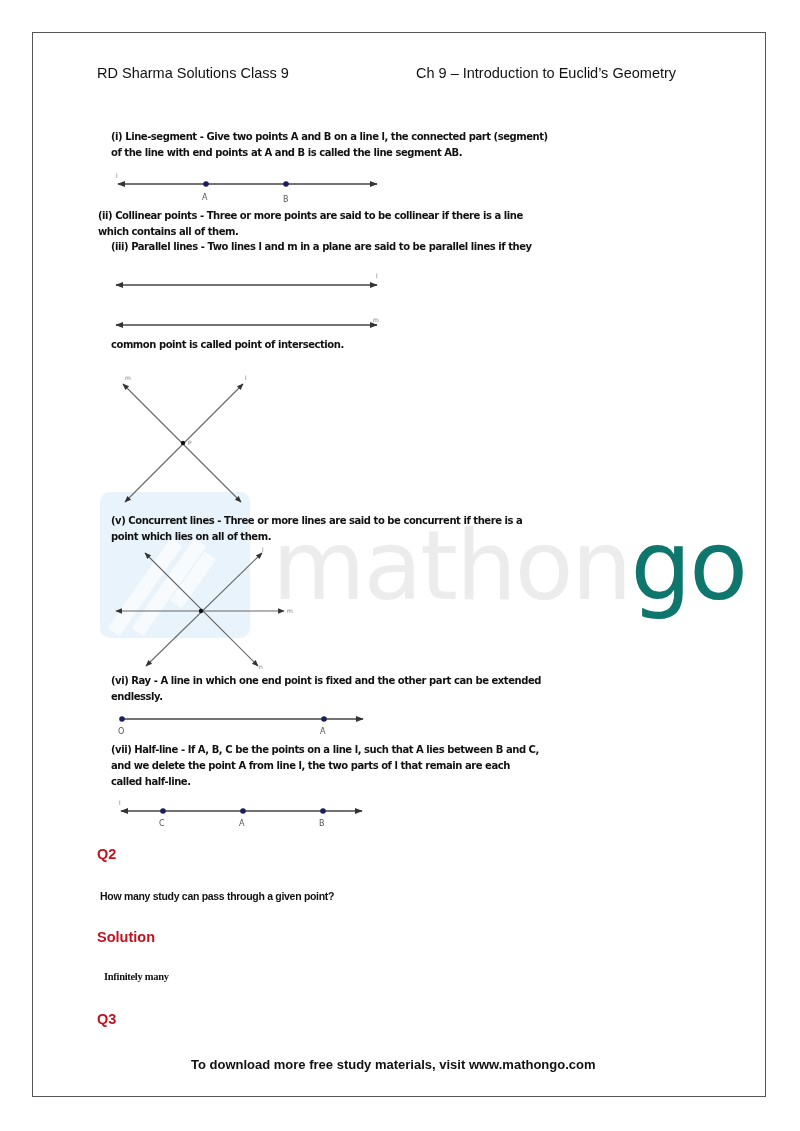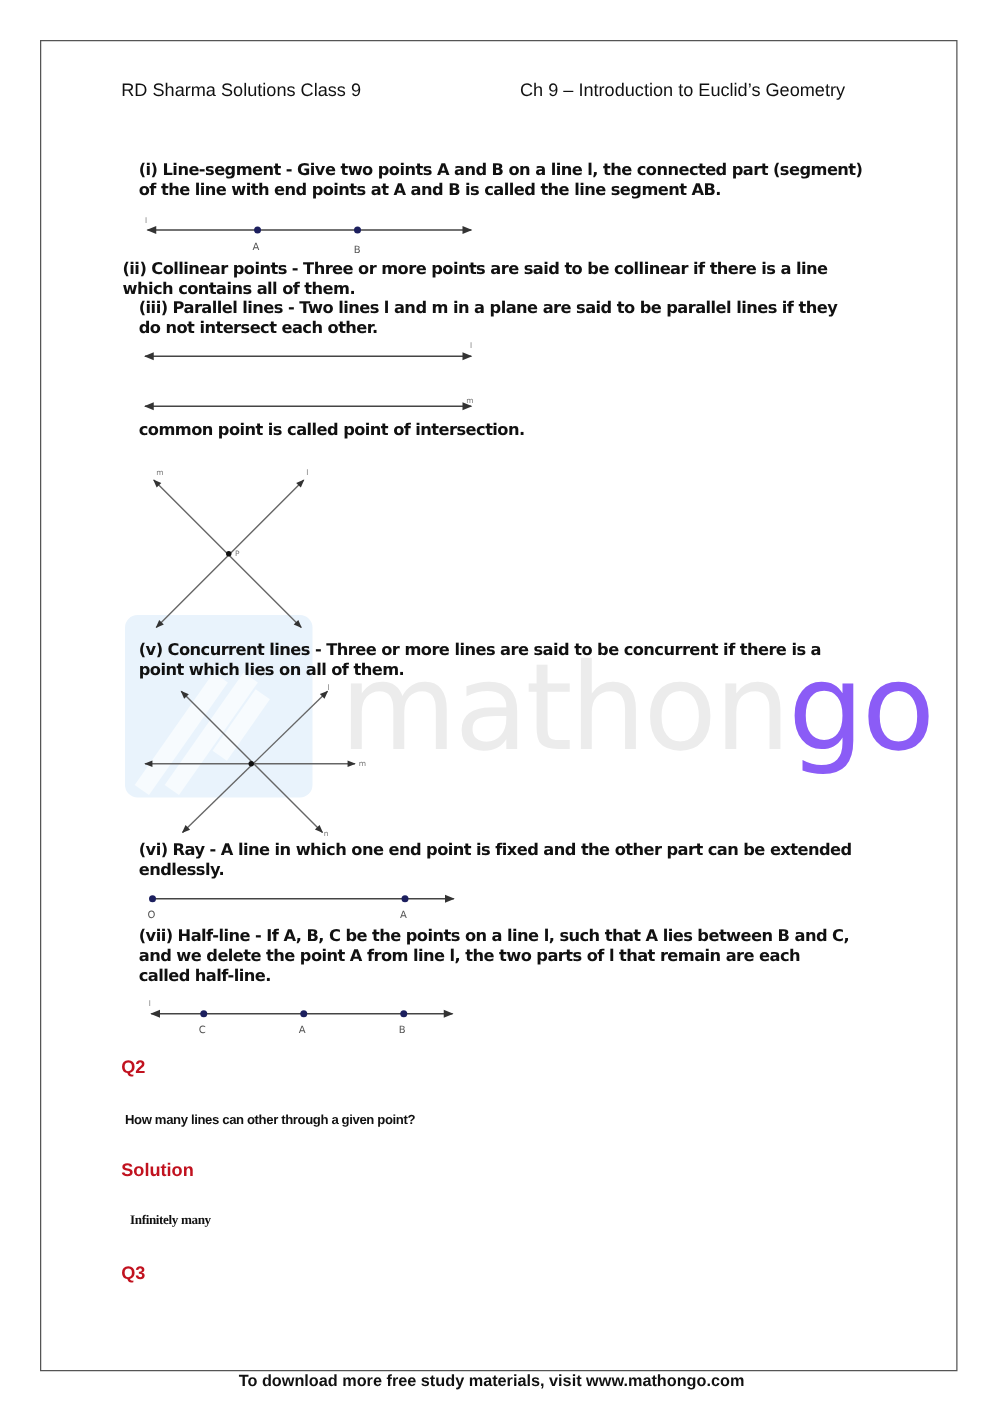--- a/index.html
+++ b/index.html
@@ -2,31 +2,31 @@
 <html><head>
 <meta charset="utf-8">
 <style>
   html, body { margin: 0; padding: 0; background: #ffffff; }
   body { width: 800px; height: 1131px; position: relative; overflow: hidden;
          font-family: "DejaVu Sans", sans-serif; color: #111; }
   .page-border { position: absolute; left: 32px; top: 32px; width: 734px; height: 1065px;
                  border: 1px solid #555; box-sizing: border-box; }
   .abs { position: absolute; }
   .hdr { font-family: "Liberation Sans", sans-serif; font-weight: normal; font-size: 14.5px; color: #111; top: 65px; white-space: nowrap; }
-  .para { font-family: "DejaVu Sans", sans-serif; font-weight: bold; font-size: 13px; line-height: 16px;
+  .para { font-family: "DejaVu Sans", sans-serif; font-weight: bold; font-size: 10px; line-height: 16px;
           color: #111; letter-spacing: -0.45px; white-space: nowrap; }
   .red { font-family: "Liberation Sans", sans-serif; font-weight: bold; color: #c1121f; font-size: 14.5px; }
   .ans { font-family: "Liberation Sans", sans-serif; font-weight: bold; font-size: 10.5px; letter-spacing: -0.3px; color: #111; white-space: nowrap; }
-  .footer { font-family: "Liberation Sans", sans-serif; font-weight: bold; font-size: 13px; color: #111; white-space: nowrap; margin-top: 40px; }
+  .footer { font-family: "Liberation Sans", sans-serif; font-weight: bold; font-size: 13px; color: #111; white-space: nowrap; }
   .watermark-box { position: absolute; left: 100px; top: 492px; width: 150px; height: 146px;
                    background: #e9f3fc; border-radius: 10px; overflow: hidden; }
   .wm-stripe { position: absolute; width: 14px; height: 110px; background: #f7fbfe; transform: rotate(35deg); }
   .watermark-text { position: absolute; left: 272px; top: 518px; font-family: "DejaVu Sans", sans-serif;
                     font-size: 96px; letter-spacing: -2px; color: #ececec; white-space: nowrap; line-height: 1; }
-  .watermark-text .go { color: #8b5cf6; margin-top: 16px; }
+  .watermark-text .go { color: #0f766e; margin-top: 16px; }
   svg { position: absolute; left: 0; top: 0; overflow: visible; }
   .lbl { font-family: "DejaVu Sans", sans-serif; font-size: 8px; fill: #555; }
   .lbl-s { font-family: "DejaVu Sans", sans-serif; font-size: 6px; fill: #777; }
 </style>
 </head>
 <body>
 
 <div class="page-border"></div>
 
 <div class="watermark-box">
@@ -43,21 +43,20 @@
   <div>(i) Line-segment - Give two points A and B on a line l,  the connected part (segment)</div>
   <div>of the line with end points at A  and B is called the line segment AB.</div>
 </div>
 
 <div class="abs para" style="left:98px; top:208px;">
   <div>(ii) Collinear points - Three or more points are said to be collinear if there is a line</div>
   <div>which contains all of them.</div>
 </div>
 <div class="abs para" style="left:111px; top:239px;">
   <div>(iii) Parallel lines - Two lines l  and m in a plane are said to be parallel lines if they</div>
-  <div>do not intersect each other.</div>
 </div>
 
 <div class="abs para" style="left:111px; top:337px;">
   <div>common point is called point of intersection.</div>
 </div>
 
 <div class="abs para" style="left:111px; top:513px;">
   <div>(v) Concurrent lines - Three or more lines are said to be concurrent if there is a</div>
   <div>point which lies on all of them.</div>
 </div>
@@ -129,19 +128,19 @@
     <circle cx="243" cy="811" r="2.8" fill="#1c1f5e"></circle>
     <circle cx="323" cy="811" r="2.8" fill="#1c1f5e"></circle>
     <text class="lbl-s" x="119" y="805">l</text>
     <text class="lbl" x="159" y="826">C</text>
     <text class="lbl" x="239" y="826">A</text>
     <text class="lbl" x="319" y="826">B</text>
   </g>
 </svg>
 
 <div class="abs red" style="left:97px; top:846px;">Q2</div>
-<div class="abs ans" style="left:100px; top:890px;">How many lines can other through a given point?</div>
+<div class="abs ans" style="left:100px; top:890px;">How many study can pass through a given point?</div>
 <div class="abs red" style="left:97px; top:929px;">Solution</div>
 <div class="abs ans" style="left:104px; top:971px;font-family:Liberation Serif, serif;">Infinitely many</div>
 
 <div class="abs red" style="left:97px; top:1011px;">Q3</div>
 
 <div class="abs footer" style="left:191px; top:1057px;">To download more free study materials, visit www.mathongo.com</div>
 
 </body></html>

